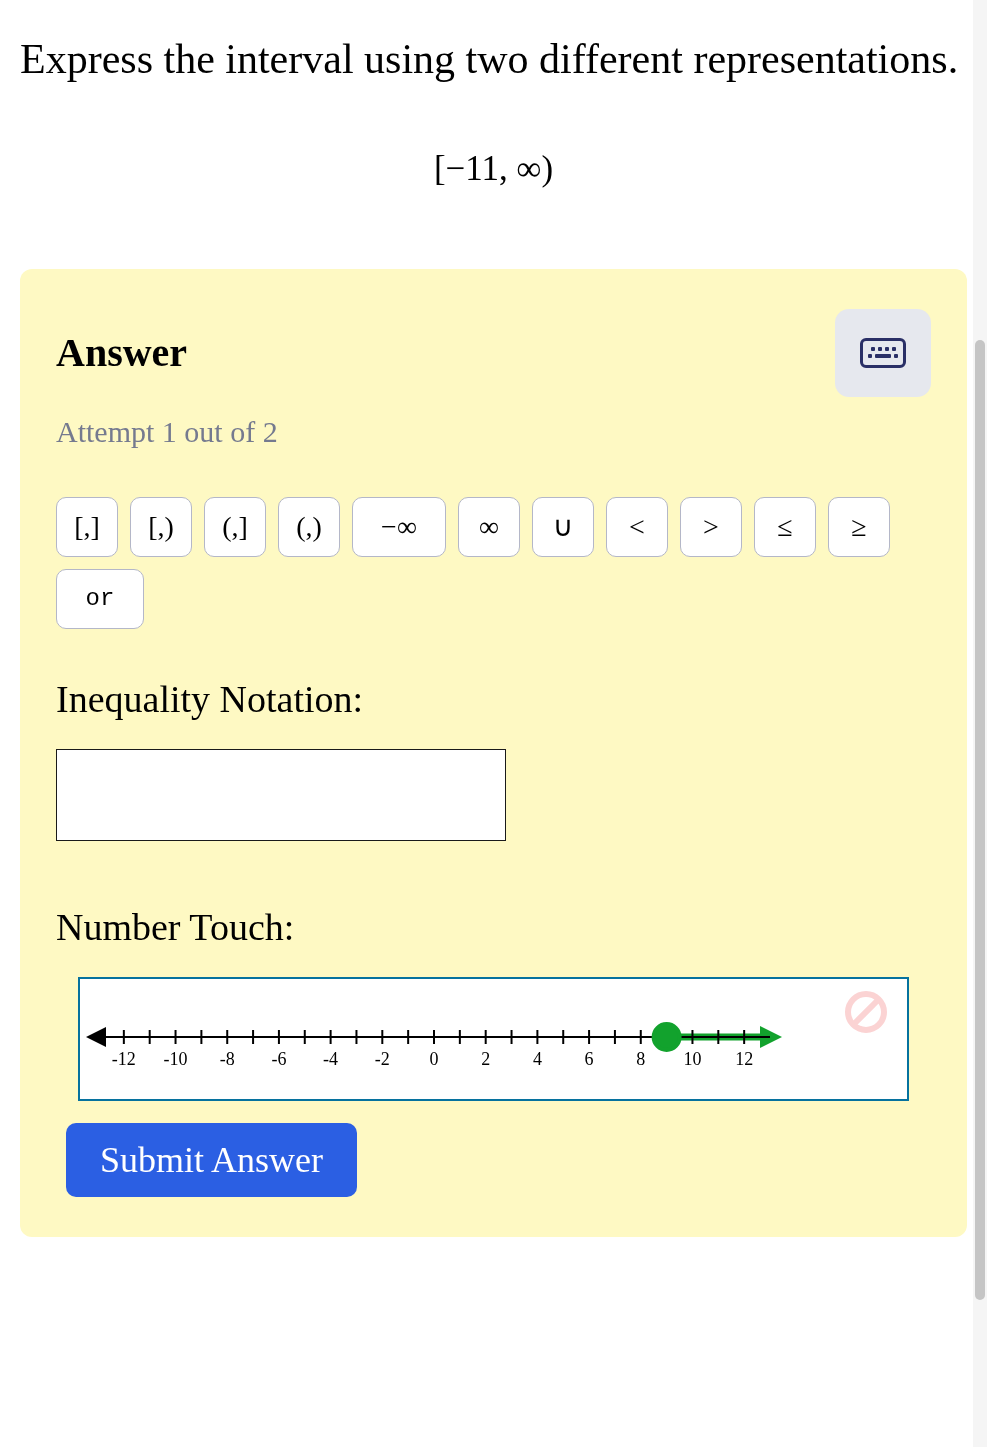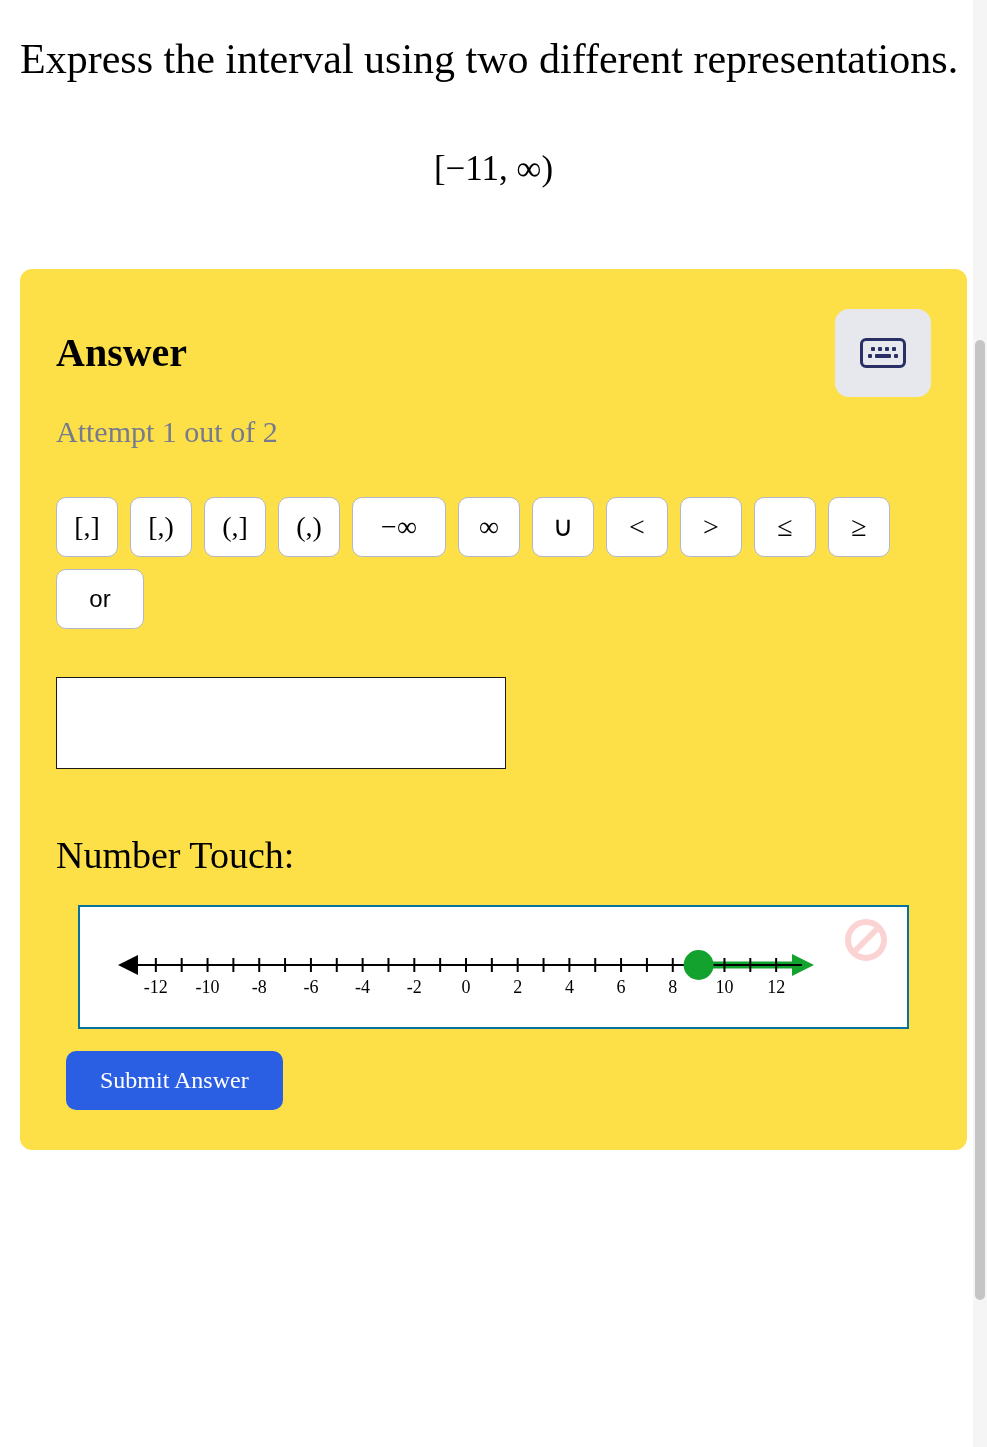--- a/index.html
+++ b/index.html
@@ -20,21 +20,21 @@
       line-height: 1.4;
       margin-bottom: 60px;
     }
     .interval-display {
       text-align: center;
       font-size: 35px;
       font-family: 'Cambria Math', 'Times New Roman', serif;
       margin-bottom: 80px;
     }
     .answer-panel {
-      background: #fde047;
+      background: #fef9c3;
       border-radius: 12px;
       padding: 40px 36px;
       margin: 0 0 0 0;
     }
     .answer-header {
       display: flex;
       justify-content: space-between;
       align-items: center;
     }
     .answer-title {
@@ -105,21 +105,21 @@
       font-size: 28px;
       font-family: 'Cambria Math', 'Times New Roman', serif;
       cursor: pointer;
       color: #000;
     }
     .sym-btn.wide {
       min-width: 94px;
     }
     .sym-btn.or-btn {
       min-width: 88px;
-      font-family: Liberation Sans, sans-serif;
+      font-family: Liberation Mono, monospace;
       font-size: 24px;
     }
     .section-label {
       font-size: 38px;
       color: #000;
       margin-bottom: 28px;
     }
     .inequality-input {
       width: 450px;
       height: 92px;
@@ -140,35 +140,34 @@
     .nl-clear {
       position: absolute;
       top: 10px;
       right: 18px;
       width: 46px;
       height: 46px;
       cursor: pointer;
     }
     .nl-svg-wrap {
       padding: 0 4px;
-      margin-left: 32px;
     }
     .nl-hint {
       text-align: center;
       font-size: 22px;
       color: #8a8ea2;
       margin-top: 16px;
       font-family: Georgia, serif;
     }
     .submit-btn {
       margin-top: 22px;
       margin-left: 10px;
       background: #2b5fe3;
       color: #fff;
-      font-size: 24px;
+      font-size: 36px;
       font-family: Georgia, serif;
       padding: 16px 34px;
       border-radius: 10px;
       border: none;
       cursor: pointer;
       display: inline-block;
     }
     .scrollbar {
       position: absolute;
       right: 0;
@@ -225,20 +224,21 @@
       <div class="sym-btn wide">−∞</div>
       <div class="sym-btn">∞</div>
       <div class="sym-btn">∪</div>
       <div class="sym-btn">&lt;</div>
       <div class="sym-btn">&gt;</div>
       <div class="sym-btn">≤</div>
       <div class="sym-btn">≥</div>
       <div class="sym-btn or-btn">or</div>
     </div>
 
+    <div class="section-label">Inequality Notation:</div>
     <input class="inequality-input" type="text" value="" style="">
 
     <div class="section-label">Number Touch:</div>
 
     <div class="numberline-box">
       <div class="nl-clear">
         <svg width="46" height="46" viewBox="0 0 46 46">
           <circle cx="23" cy="23" r="18" fill="none" stroke="#fbd3d3" stroke-width="6"></circle>
           <line x1="11" y1="35" x2="35" y2="11" stroke="#fbd3d3" stroke-width="6"></line>
         </svg>

